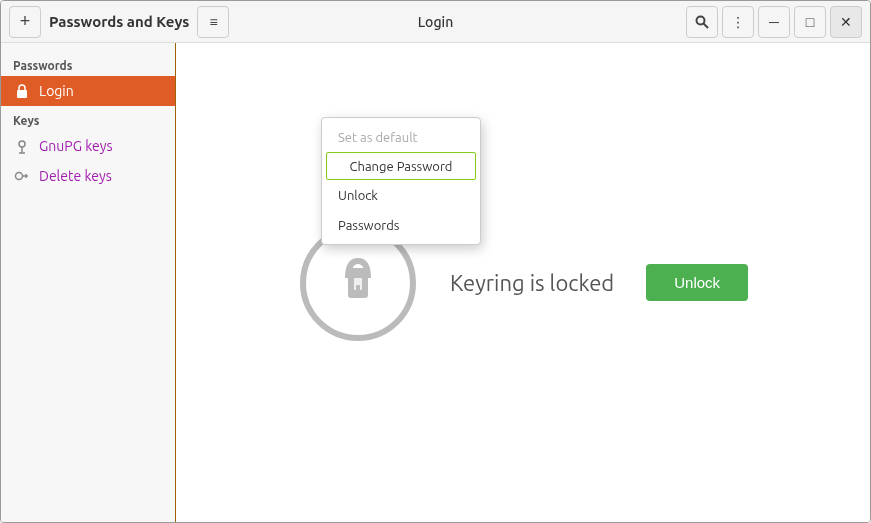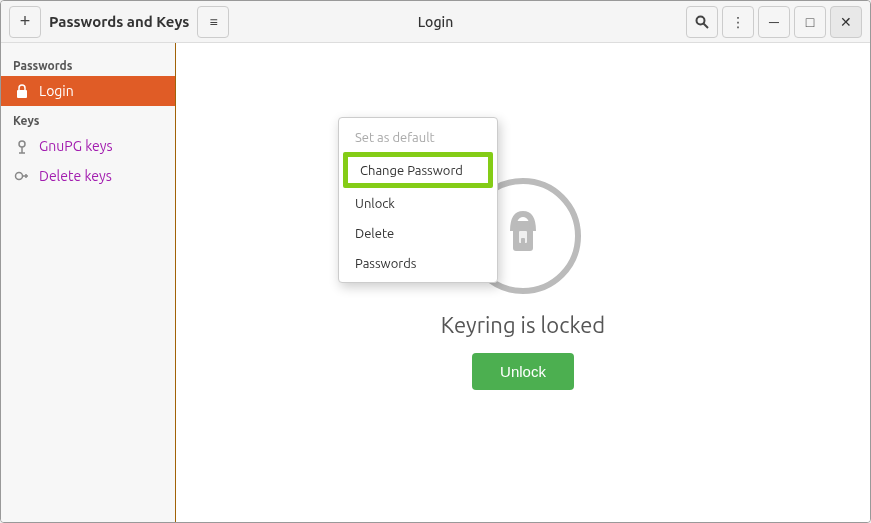--- a/index.html
+++ b/index.html
@@ -156,23 +156,23 @@
       flex: 1;
       display: flex;
       align-items: center;
       justify-content: center;
       background: #fff;
       position: relative;
     }
 
     .keyring-locked {
       display: flex;
-      flex-direction: column;
-      align-items: center;
-      gap: 16px;
+      flex-direction: row;
+      align-items: center;
+      gap: 32px;
     }
 
     .lock-circle {
       width: 120px;
       height: 120px;
     }
 
     .keyring-text {
       font-size: 22px;
       color: #555;
@@ -185,21 +185,21 @@
       border-radius: 4px;
       padding: 10px 28px;
       font-size: 15px;
       cursor: pointer;
       font-weight: 500;
     }
 
     
     .context-menu {
       position: absolute;
-      left: 162px;
+      left: 145px;
       top: 74px;
       background: #fff;
       border: 1px solid #ccc;
       border-radius: 4px;
       box-shadow: 2px 4px 12px rgba(0,0,0,0.2);
       min-width: 160px;
       z-index: 100;
       padding: 4px 0;
     }
 
@@ -207,24 +207,25 @@
       padding: 8px 16px;
       cursor: pointer;
       color: #333;
       font-size: 13px;
     }
     .menu-item.disabled {
       color: #aaa;
       cursor: default;
     }
     .menu-item.highlighted {
-      border: 5px solid #84cc16;
+      border: 1px solid #84cc16;
       border-radius: 2px;
       margin: 0 4px;
       padding: 6px 12px;
+      text-align: center;
     }
   </style>
 </head>
 <body>
 
 <div class="window">
 
   <div class="titlebar">
     <div class="titlebar-left">
       <button class="btn-add">+</button>
@@ -299,18 +300,17 @@
           <rect x="58" y="62" width="4" height="8" rx="1" fill="#bbb"></rect>
         </svg>
         <span class="keyring-text">Keyring is locked</span>
         <button class="unlock-btn">Unlock</button>
       </div>
 
       <div class="context-menu">
         <div class="menu-item disabled">Set as default</div>
         <div class="menu-item highlighted">Change Password</div>
         <div class="menu-item">Unlock</div>
-        <div class="menu-item">Delete</div>
         <div class="menu-item">Passwords</div>
       </div>
     </div>
   </div>
 </div>
 
 </body></html>

